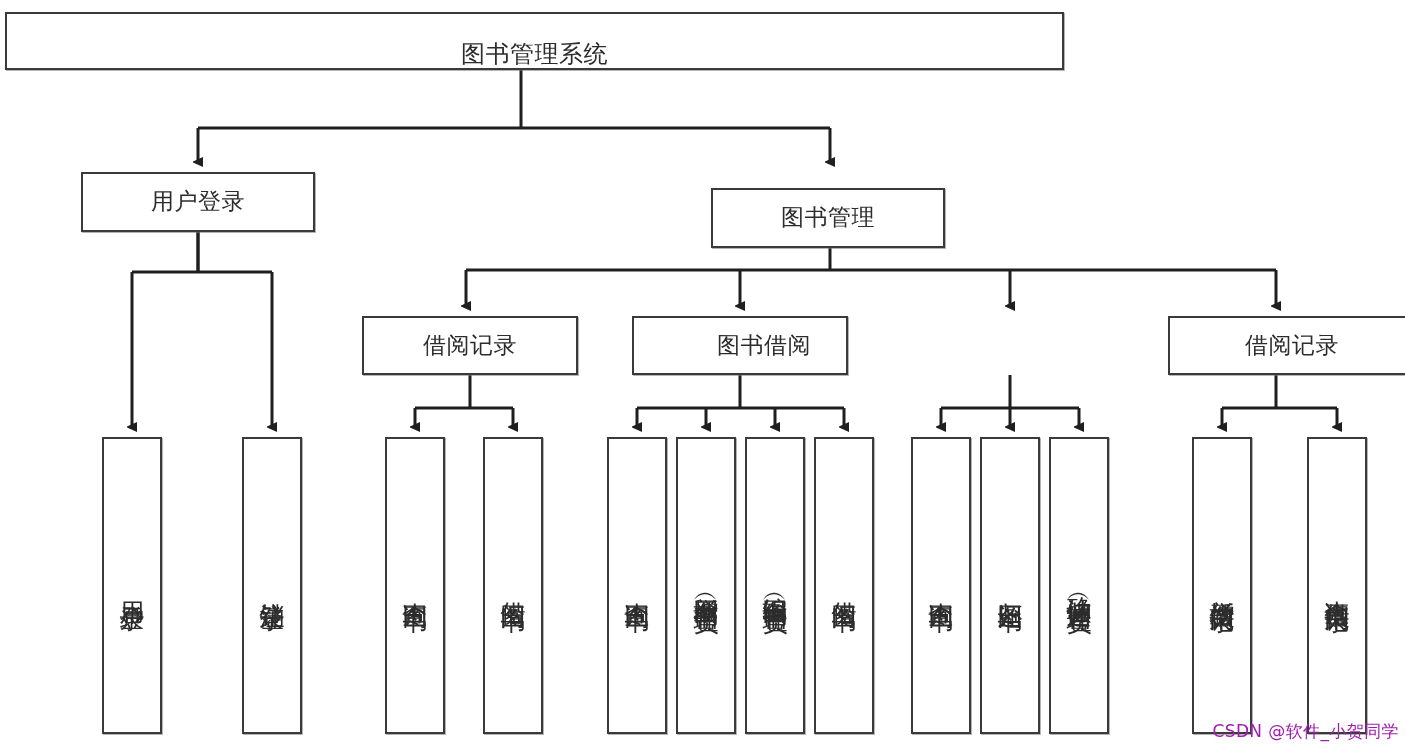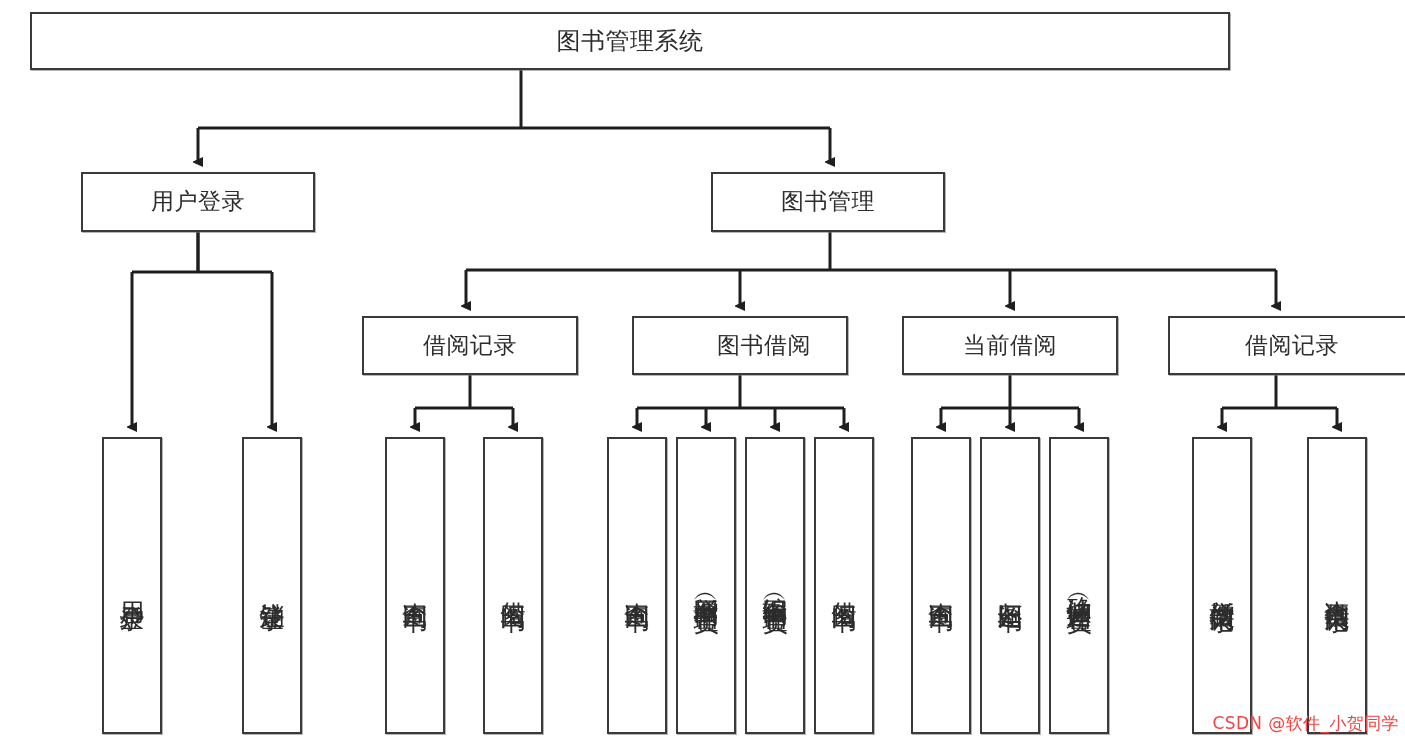--- a/index.html
+++ b/index.html
@@ -58,23 +58,23 @@
     writing-mode: vertical-rl;
     text-orientation: upright;
     font-size: 25px;
     line-height: 1.08;
     letter-spacing: 2px;
     max-height: 272px;
   }
   #watermark {
     position: absolute;
     right: 6px;
-    bottom: 12px;
+    bottom: 4px;
     font-size: 17px;
-    color: #ef4444;
+    color: #a21caf;
     white-space: nowrap;
     letter-spacing: 0.4px;
   }
 </style>
 </head>
 <body>
 
 <div id="diagram-canvas">
 
   <svg id="edge-layer" viewBox="0 0 1405 747">
@@ -122,40 +122,37 @@
       <path d="M 1010 408 L 1010 427" marker-end="url(#arrow)"></path>
       <path d="M 1079 408 L 1079 427" marker-end="url(#arrow)"></path>
 
       <path d="M 1276 375 L 1276 408"></path>
       <path d="M 1222 408 L 1337 408"></path>
       <path d="M 1222 408 L 1222 427" marker-end="url(#arrow)"></path>
       <path d="M 1337 408 L 1337 427" marker-end="url(#arrow)"></path>
     </g>
   </svg>
 
-  <div class="node root horiz" style="left:30px; top:12px; width:1200px; height:58px;">
+  <div class="node root horiz" style="left:5px; top:12px; width:1059px; height:58px;align-items:flex-end;">
     <span class="label">图书管理系统</span>
   </div>
 
   <div class="node horiz" style="left:81px; top:172px; width:234px; height:60px;">
     <span class="label">用户登录</span>
   </div>
-  <div class="node horiz" style="left:711px; top:172px; width:234px; height:60px;">
+  <div class="node horiz" style="left:711px; top:188px; width:234px; height:60px;">
     <span class="label">图书管理</span>
   </div>
 
   <div class="node horiz" style="left:362px; top:316px; width:216px; height:59px;">
     <span class="label">借阅记录</span>
   </div>
   <div class="node horiz" style="left:632px; top:316px; width:216px; height:59px;padding-left:48px;">
     <span class="label">图书借阅</span>
   </div>
-  <div class="node horiz" style="left:902px; top:316px; width:216px; height:59px;">
-    <span class="label">当前借阅</span>
-  </div>
   <div class="node horiz" style="left:1168px; top:316px; width:248px; height:59px;">
     <span class="label">借阅记录</span>
   </div>
 
   <div class="node vert" style="left:102px; top:437px; width:60px; height:297px;">
     <span class="label">用户登录</span>
   </div>
   <div class="node vert" style="left:242px; top:437px; width:60px; height:297px;">
     <span class="label">注销登录</span>
   </div>

